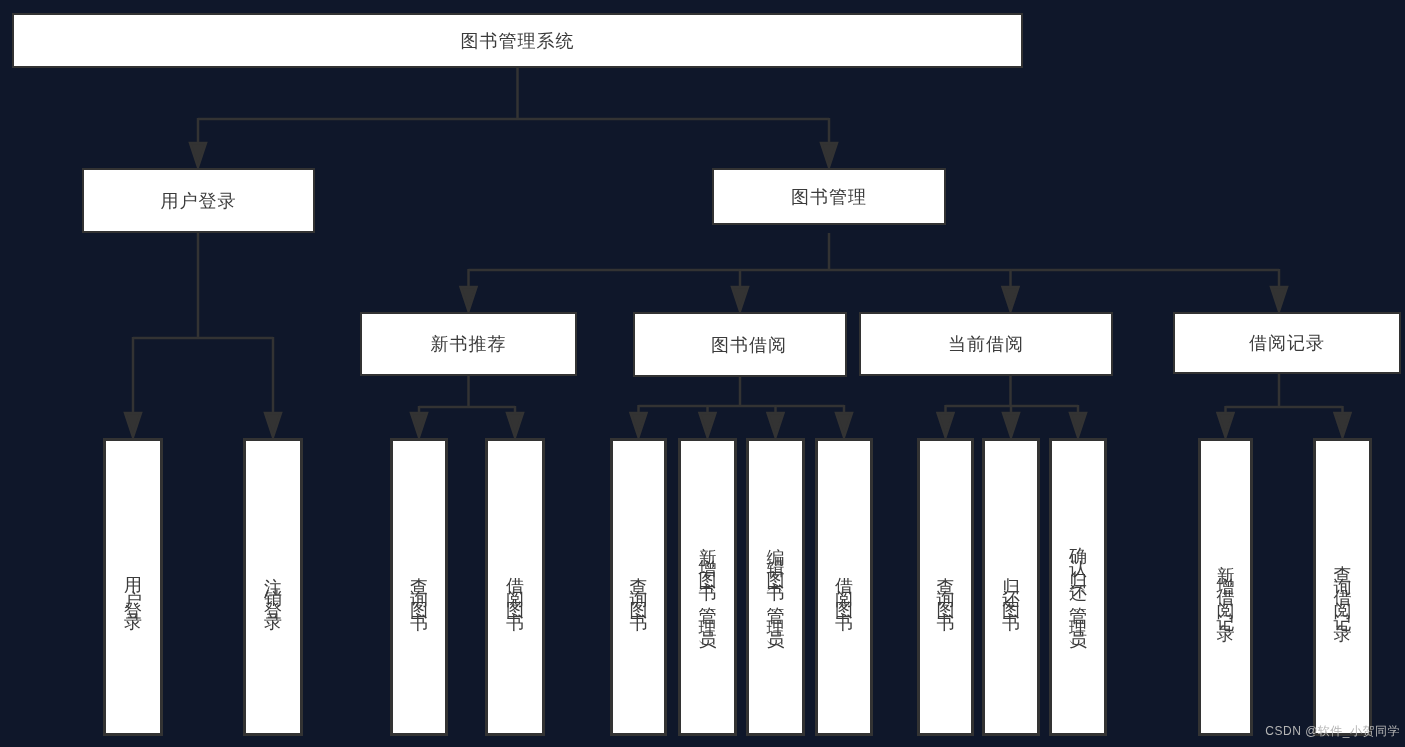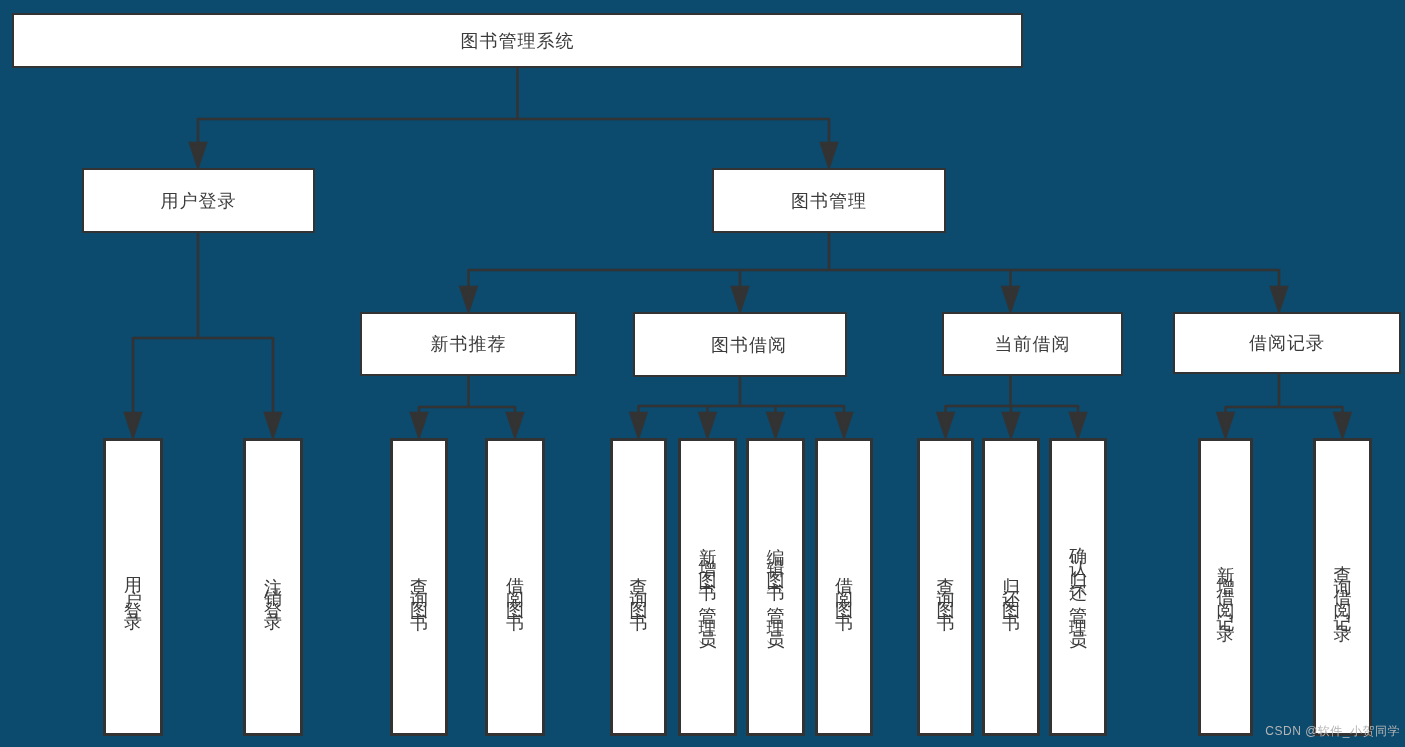--- a/index.html
+++ b/index.html
@@ -1,19 +1,19 @@
 <!DOCTYPE html>
 <html><head>
 <meta charset="utf-8">
 <style>
   html,body{margin:0;padding:0;background:#ffffff;}
   #canvas{
     position:relative;
     width:1405px;height:747px;
-    background:#0c4a6e;
+    background:#0f172a;
     font-family:"Liberation Sans","DejaVu Sans",sans-serif;
     overflow:hidden;
   }
   #wires{position:absolute;left:0;top:0;width:1405px;height:747px;pointer-events:none;}
   .node{
     position:absolute;
     box-sizing:border-box;
     background:#ffffff;
     border:2.5px solid #333333;
     display:flex;align-items:center;justify-content:center;
@@ -121,31 +121,31 @@
     </g>
   </svg>
 
   <div class="node hnode" style="left:12px;top:13px;width:1011px;height:55px;">
     <span>图书管理系统</span>
   </div>
 
   <div class="node hnode" style="left:82px;top:168px;width:233px;height:65px;">
     <span>用户登录</span>
   </div>
-  <div class="node hnode" style="left:712px;top:168px;width:234px;height:65px;">
+  <div class="node hnode" style="left:712px;top:168px;width:234px;height:57px;">
     <span>图书管理</span>
   </div>
 
   <div class="node hnode" style="left:360px;top:312px;width:217px;height:64px;">
     <span>新书推荐</span>
   </div>
   <div class="node hnode" style="left:633px;top:312px;width:214px;height:65px;padding-left:18px;">
     <span>图书借阅</span>
   </div>
-  <div class="node hnode" style="left:942px;top:312px;width:181px;height:64px;justify-content:center;">
+  <div class="node hnode" style="left:859px;top:312px;width:254px;height:64px;justify-content:center;">
     <span>当前借阅</span>
   </div>
   <div class="node hnode" style="left:1173px;top:312px;width:228px;height:62px;">
     <span>借阅记录</span>
   </div>
 
   <div class="node vnode" style="left:103px;top:438px;width:60px;height:298px;">
     <span class="vtext">用户登录</span>
   </div>
   <div class="node vnode" style="left:243px;top:438px;width:60px;height:298px;">

